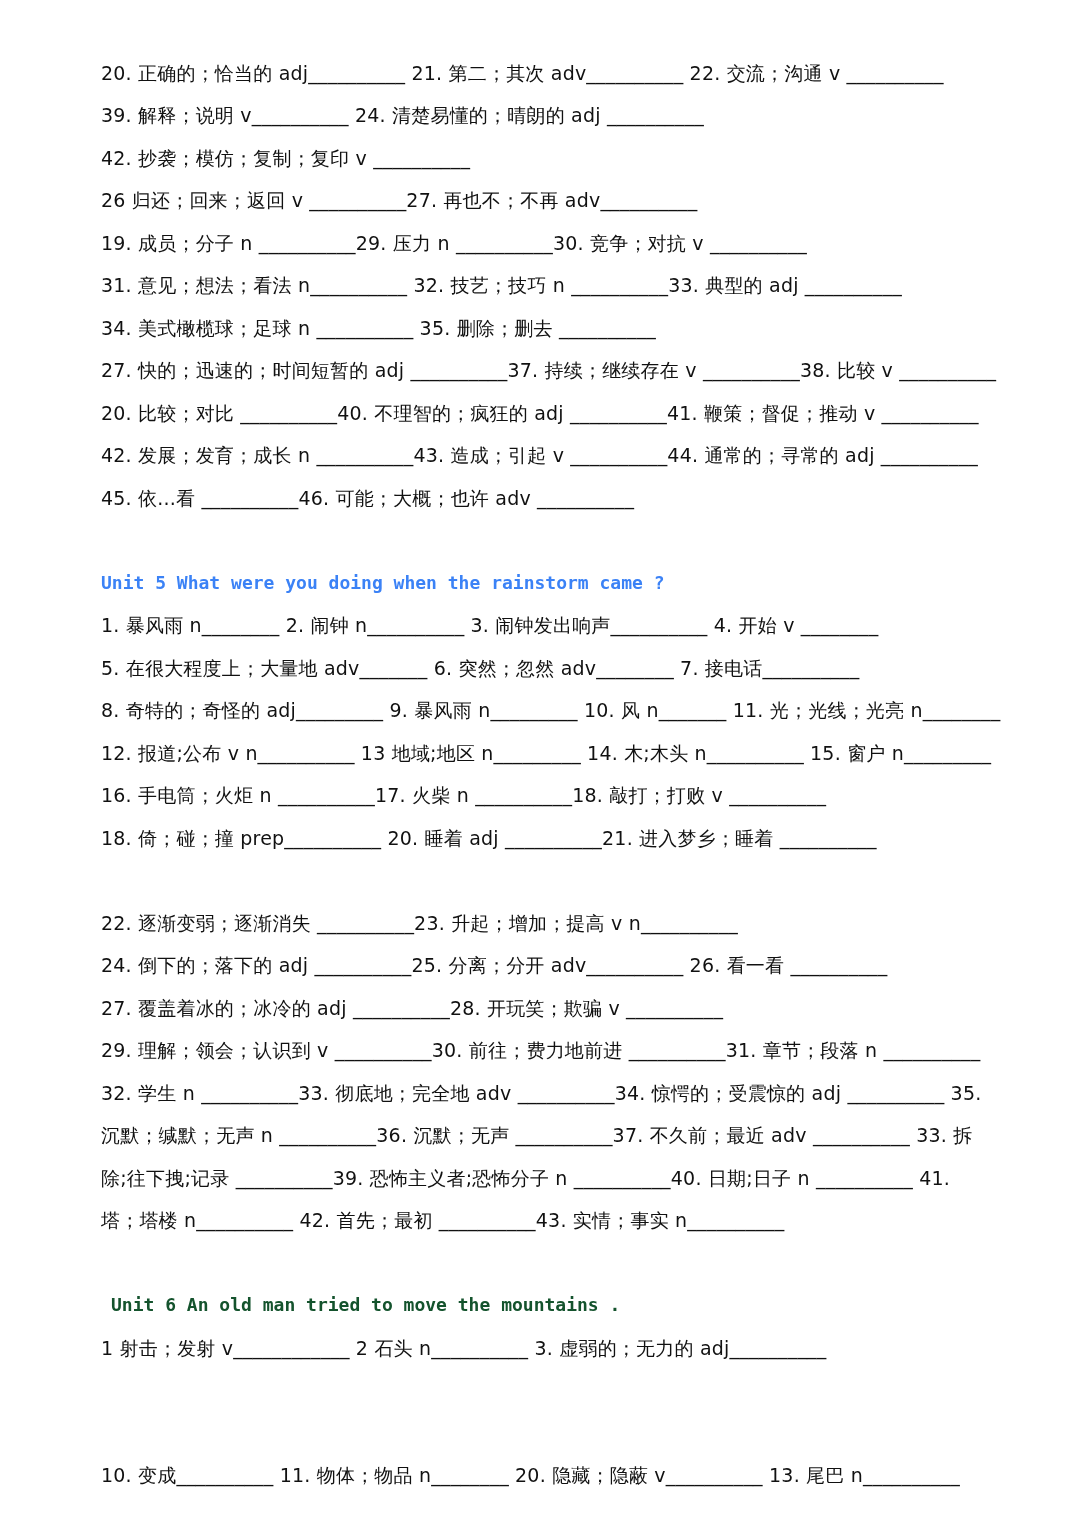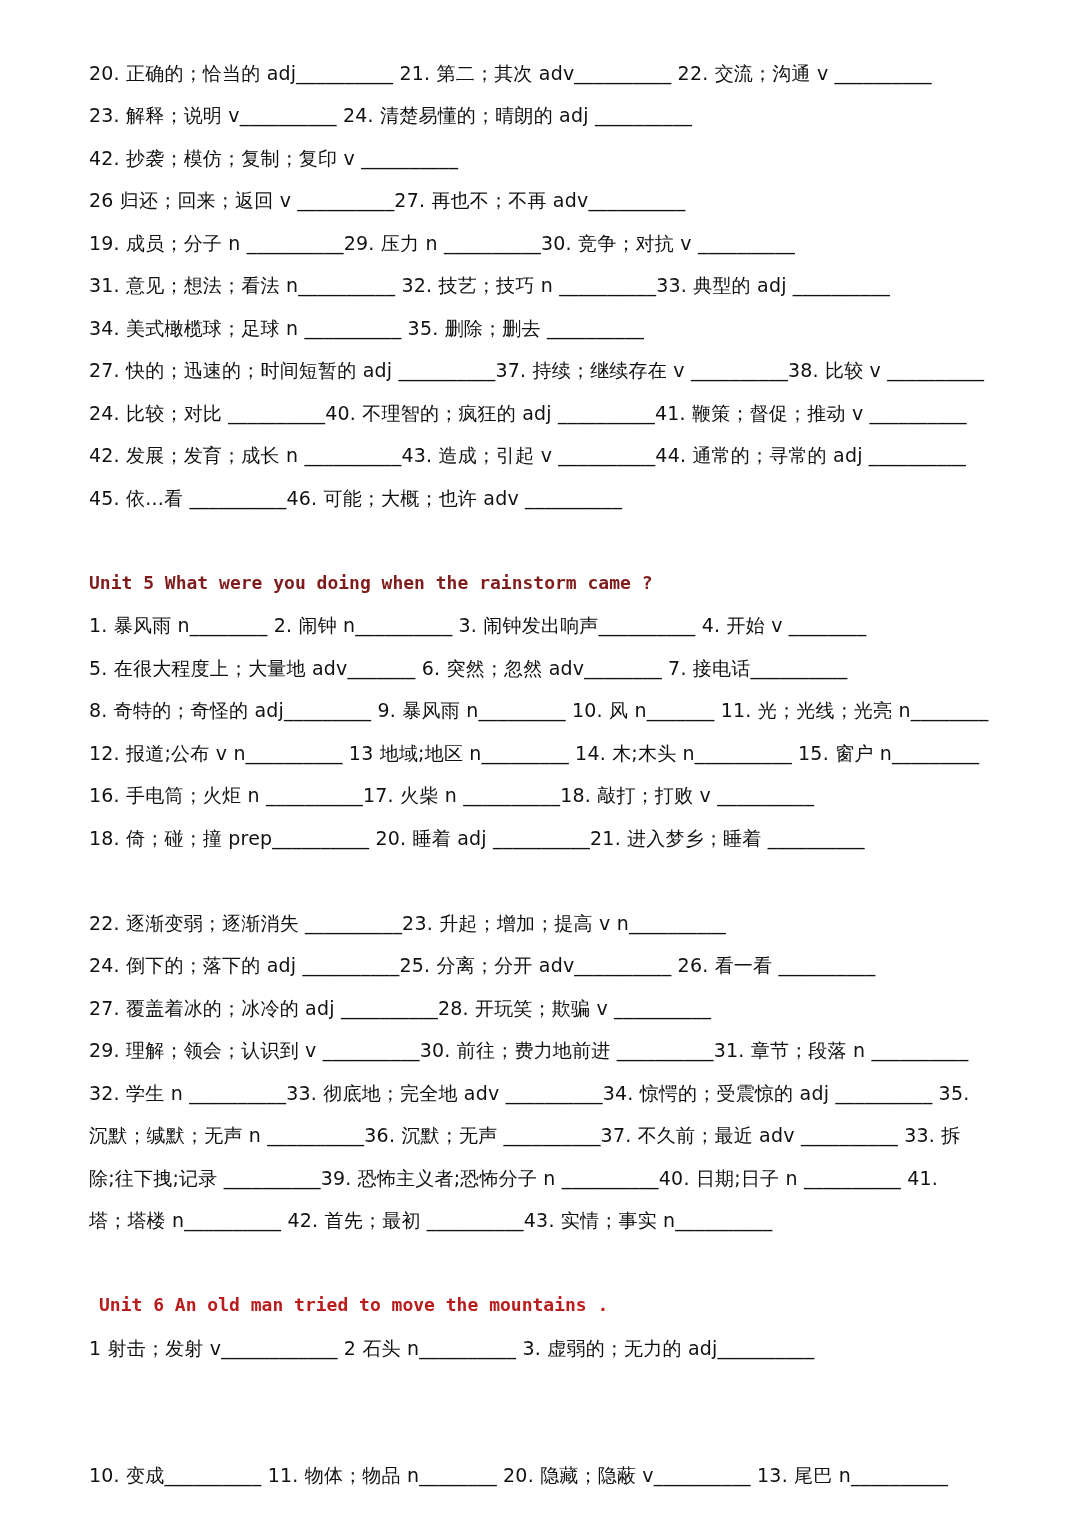--- a/index.html
+++ b/index.html
@@ -6,21 +6,21 @@
     body {
       width: 1080px;
       height: 1528px;
       position: relative;
       overflow: hidden;
       font-family: "DejaVu Sans", "Liberation Sans", sans-serif;
       color: #111111;
     }
     .page {
       position: absolute;
-      left: 0; top: 0;
+      left: 12px; top: 0;
       width: 864px;
       height: 1528px;
     }
     .line {
       position: absolute;
       left: 89px;
       right: 40px;
       font-size: 19px;
       line-height: 26px;
       white-space: pre;
@@ -34,44 +34,44 @@
       line-height: 26px;
       white-space: pre;
     }
   </style>
 </head>
 <body>
 
 <div class="page">
 
   <div class="line" style="top:60px">20. 正确的；恰当的 adj__________ 21. 第二；其次 adv__________ 22. 交流；沟通 v __________</div>
-  <div class="line" style="top:102px">23. 解释；说明 v__________ 24. 清楚易懂的；晴朗的 adj __________</div>
+  <div class="line" style="top:102px">39. 解释；说明 v__________ 24. 清楚易懂的；晴朗的 adj __________</div>
   <div class="line" style="top:145px">42. 抄袭；模仿；复制；复印 v __________</div>
   <div class="line" style="top:187px">26 归还；回来；返回 v __________27. 再也不；不再 adv__________</div>
   <div class="line" style="top:230px">19. 成员；分子 n __________29. 压力 n __________30. 竞争；对抗 v __________</div>
   <div class="line" style="top:272px">31. 意见；想法；看法 n__________ 32. 技艺；技巧 n __________33. 典型的 adj __________</div>
   <div class="line" style="top:315px">34. 美式橄榄球；足球 n __________ 35. 删除；删去 __________</div>
   <div class="line" style="top:357px">27. 快的；迅速的；时间短暂的 adj __________37. 持续；继续存在 v __________38. 比较 v __________</div>
-  <div class="line" style="top:400px">24. 比较；对比 __________40. 不理智的；疯狂的 adj __________41. 鞭策；督促；推动 v __________</div>
+  <div class="line" style="top:400px">20. 比较；对比 __________40. 不理智的；疯狂的 adj __________41. 鞭策；督促；推动 v __________</div>
   <div class="line" style="top:442px">42. 发展；发育；成长 n __________43. 造成；引起 v __________44. 通常的；寻常的 adj __________</div>
   <div class="line" style="top:485px">45. 依...看 __________46. 可能；大概；也许 adv __________</div>
 
-  <div class="heading" style="left:89px; top:570px; color:#7f1d1d;">Unit 5 What were you doing when the rainstorm came ?</div>
+  <div class="heading" style="left:89px; top:570px; color:#3b82f6;">Unit 5 What were you doing when the rainstorm came ?</div>
   <div class="line" style="top:612px">1. 暴风雨 n________ 2. 闹钟 n__________ 3. 闹钟发出响声__________ 4. 开始 v ________</div>
   <div class="line" style="top:655px">5. 在很大程度上；大量地 adv_______ 6. 突然；忽然 adv________ 7. 接电话__________</div>
   <div class="line" style="top:697px">8. 奇特的；奇怪的 adj_________ 9. 暴风雨 n_________ 10. 风 n_______ 11. 光；光线；光亮 n________</div>
   <div class="line" style="top:740px">12. 报道;公布 v n__________ 13 地域;地区 n_________ 14. 木;木头 n__________ 15. 窗户 n_________</div>
   <div class="line" style="top:782px">16. 手电筒；火炬 n __________17. 火柴 n __________18. 敲打；打败 v __________</div>
   <div class="line" style="top:825px">18. 倚；碰；撞 prep__________ 20. 睡着 adj __________21. 进入梦乡；睡着 __________</div>
   <div class="line" style="top:910px">22. 逐渐变弱；逐渐消失 __________23. 升起；增加；提高 v n__________</div>
   <div class="line" style="top:952px">24. 倒下的；落下的 adj __________25. 分离；分开 adv__________ 26. 看一看 __________</div>
   <div class="line" style="top:995px">27. 覆盖着冰的；冰冷的 adj __________28. 开玩笑；欺骗 v __________</div>
   <div class="line" style="top:1037px">29. 理解；领会；认识到 v __________30. 前往；费力地前进 __________31. 章节；段落 n __________</div>
   <div class="line" style="top:1080px">32. 学生 n __________33. 彻底地；完全地 adv __________34. 惊愕的；受震惊的 adj __________ 35.</div>
   <div class="line" style="top:1122px">沉默；缄默；无声 n __________36. 沉默；无声 __________37. 不久前；最近 adv __________ 33. 拆</div>
   <div class="line" style="top:1165px">除;往下拽;记录 __________39. 恐怖主义者;恐怖分子 n __________40. 日期;日子 n __________ 41.</div>
   <div class="line" style="top:1207px">塔；塔楼 n__________ 42. 首先；最初 __________43. 实情；事实 n__________</div>
 
-  <div class="heading" style="left:99px; top:1292px; color:#b91c1c;">Unit 6 An old man tried to move the mountains .</div>
+  <div class="heading" style="left:99px; top:1292px; color:#14532d;">Unit 6 An old man tried to move the mountains .</div>
   <div class="line" style="top:1335px">1 射击；发射 v____________ 2 石头 n__________ 3. 虚弱的；无力的 adj__________</div>
   <div class="line" style="top:1462px">10. 变成__________ 11. 物体；物品 n________ 20. 隐藏；隐蔽 v__________ 13. 尾巴 n__________</div>
 
 </div>
 
 </body></html>

